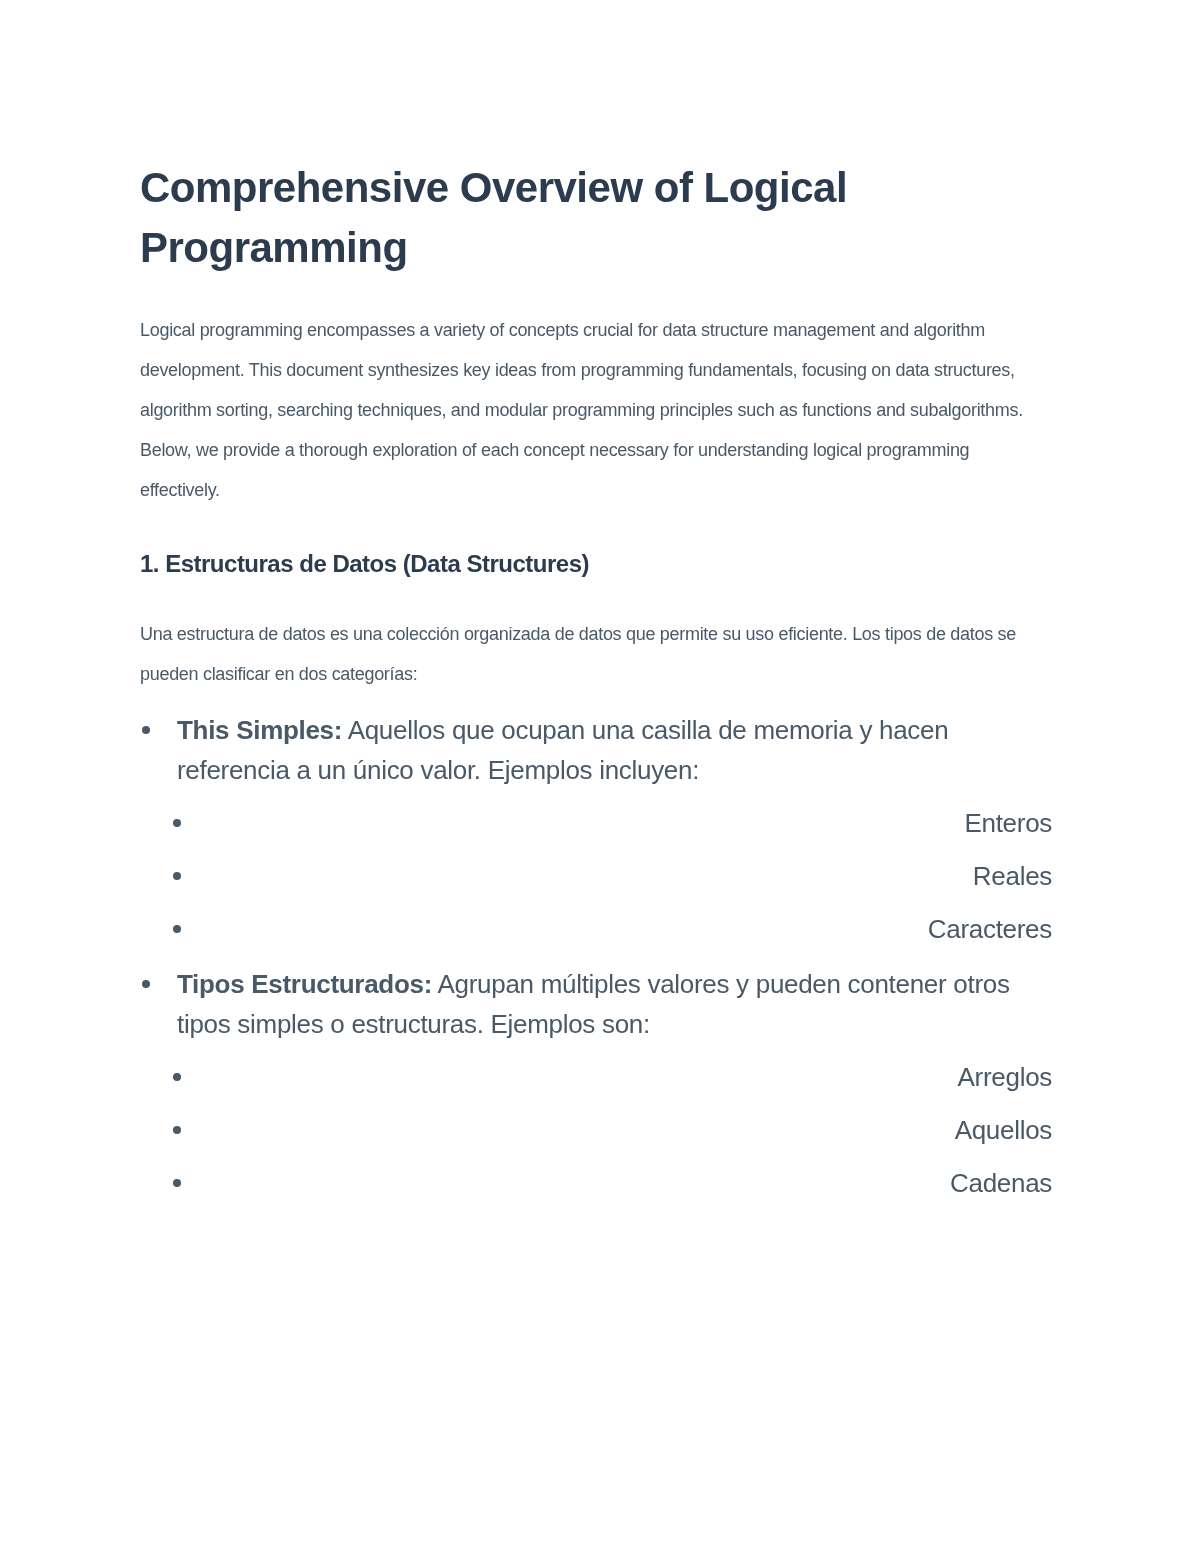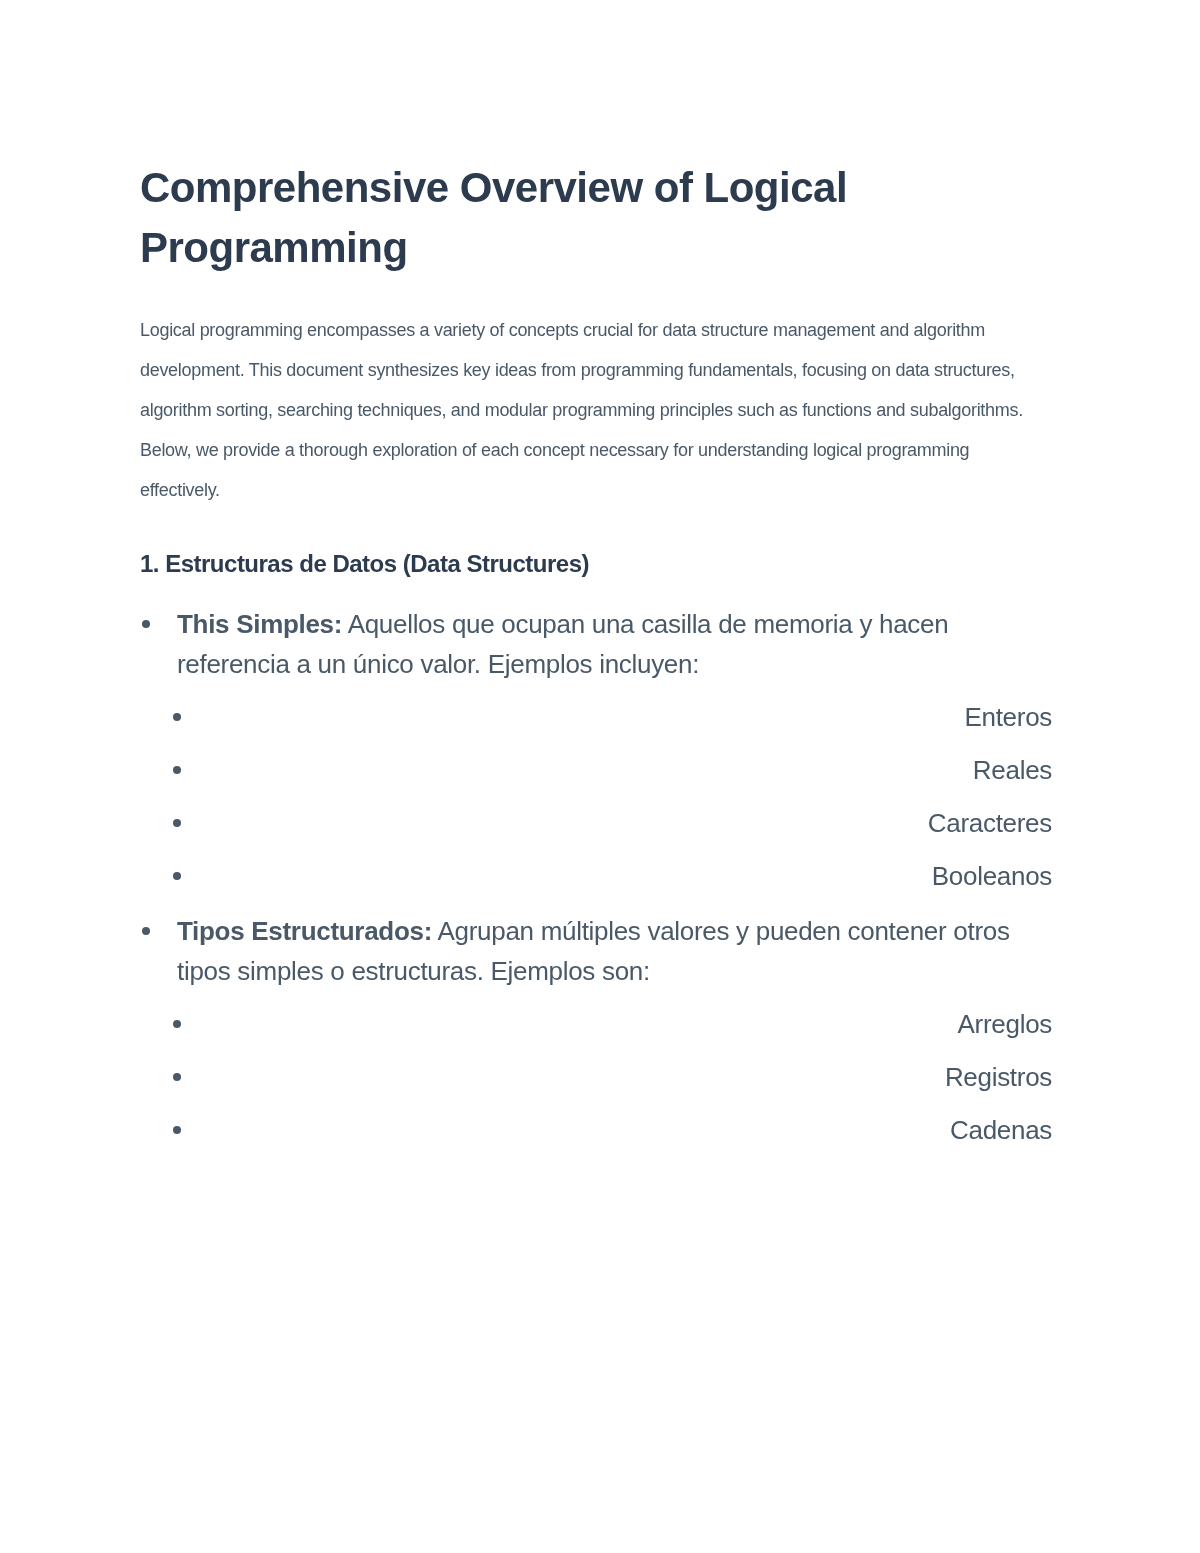--- a/index.html
+++ b/index.html
@@ -89,59 +89,56 @@
 
 <div class="page">
   <div class="content">
 
     <h1>Comprehensive Overview of Logical Programming</h1>
 
     <p class="intro">Logical programming encompasses a variety of concepts crucial for data structure management and algorithm development. This document synthesizes key ideas from programming fundamentals, focusing on data structures, algorithm sorting, searching techniques, and modular programming principles such as functions and subalgorithms. Below, we provide a thorough exploration of each concept necessary for understanding logical programming effectively.</p>
 
     <h2>1. Estructuras de Datos (Data Structures)</h2>
 
+    <p class="section-lead">Una estructura de datos es una colección organizada de datos que permite su uso eficiente. Los tipos de datos se pueden clasificar en dos categorías:</p>
 
     <ul class="bullet-list">
 
       <li class="level1">
         <span class="dot"></span>
         <span class="b">This Simples:</span>
         <span>Aquellos que ocupan una casilla de memoria y hacen referencia a un único valor. Ejemplos incluyen:</span>
         <ul class="nested">
           <li class="level2">
             <span class="dot"></span>
             <span>Enteros</span>
           </li>
           <li class="level2">
             <span class="dot"></span>
             <span>Reales</span>
           </li>
           <li class="level2">
             <span class="dot"></span>
             <span>Caracteres</span>
           </li>
-          <li class="level2">
-            <span class="dot"></span>
-            <span>Booleanos</span>
-          </li>
         </ul>
       </li>
 
       <li class="level1">
         <span class="dot"></span>
         <span class="b">Tipos Estructurados:</span>
         <span>Agrupan múltiples valores y pueden contener otros tipos simples o estructuras. Ejemplos son:</span>
         <ul class="nested">
           <li class="level2">
             <span class="dot"></span>
             <span>Arreglos</span>
           </li>
           <li class="level2">
             <span class="dot"></span>
-            <span>Registros</span>
+            <span>Aquellos</span>
           </li>
           <li class="level2">
             <span class="dot"></span>
             <span>Cadenas</span>
           </li>
         </ul>
       </li>
 
     </ul>
   </div>

